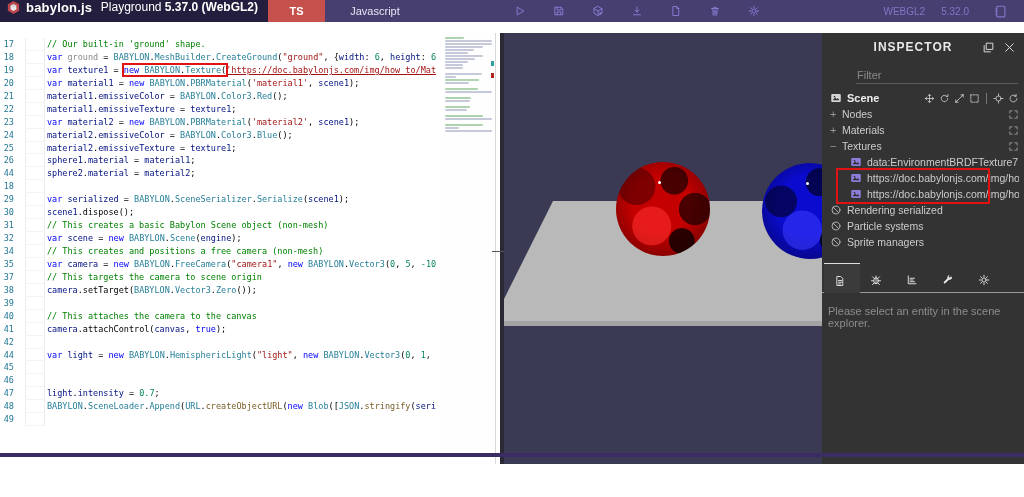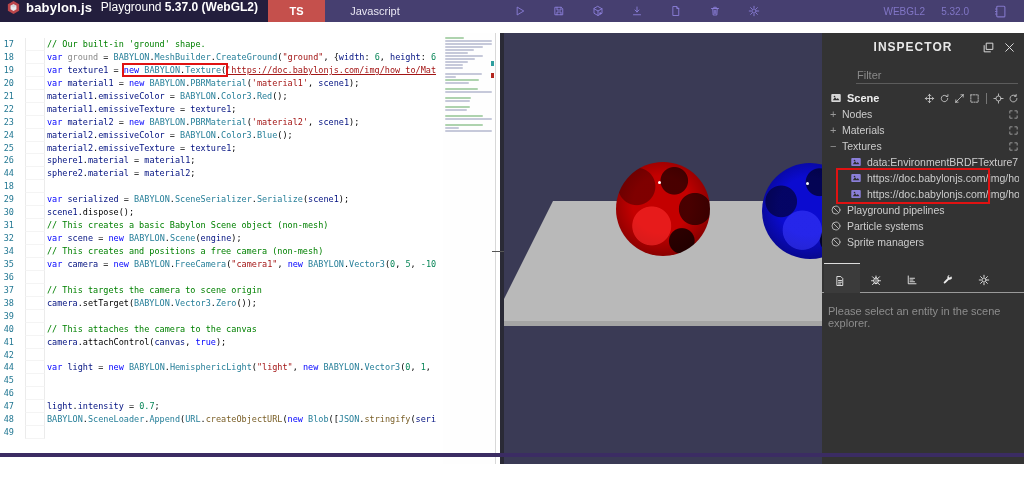--- a/index.html
+++ b/index.html
@@ -204,21 +204,20 @@
           <div class="line"><span class="ln">25</span><span class="fold"></span><span class="code"><span class="tok-i">material2</span><span class="tok-p">.</span><span class="tok-i">emissiveTexture</span><span class="tok-p"> = </span><span class="tok-i">texture1</span><span class="tok-p">;</span></span></div>
           <div class="line"><span class="ln">26</span><span class="fold"></span><span class="code"><span class="tok-i">sphere1</span><span class="tok-p">.</span><span class="tok-i">material</span><span class="tok-p"> = </span><span class="tok-i">material1</span><span class="tok-p">;</span></span></div>
           <div class="line"><span class="ln">44</span><span class="fold"></span><span class="code"><span class="tok-i">sphere2</span><span class="tok-p">.</span><span class="tok-i">material</span><span class="tok-p"> = </span><span class="tok-i">material2</span><span class="tok-p">;</span></span></div>
           <div class="line"><span class="ln">18</span><span class="fold"></span><span class="code"></span></div>
           <div class="line"><span class="ln">29</span><span class="fold"></span><span class="code"><span class="tok-k">var</span><span class="tok-p"> </span><span class="tok-i">serialized</span><span class="tok-p"> = </span><span class="tok-t">BABYLON</span><span class="tok-p">.</span><span class="tok-t">SceneSerializer</span><span class="tok-p">.</span><span class="tok-t">Serialize</span><span class="tok-p">(</span><span class="tok-i">scene1</span><span class="tok-p">);</span></span></div>
           <div class="line"><span class="ln">30</span><span class="fold"></span><span class="code"><span class="tok-i">scene1</span><span class="tok-p">.dispose();</span></span></div>
           <div class="line"><span class="ln">31</span><span class="fold"></span><span class="code"><span class="tok-c">// This creates a basic Babylon Scene object (non-mesh)</span></span></div>
           <div class="line"><span class="ln">32</span><span class="fold"></span><span class="code"><span class="tok-k">var</span><span class="tok-p"> </span><span class="tok-i">scene</span><span class="tok-p"> = </span><span class="tok-k">new</span><span class="tok-p"> </span><span class="tok-t">BABYLON</span><span class="tok-p">.</span><span class="tok-t">Scene</span><span class="tok-p">(</span><span class="tok-i">engine</span><span class="tok-p">);</span></span></div>
           <div class="line"><span class="ln">34</span><span class="fold"></span><span class="code"><span class="tok-c">// This creates and positions a free camera (non-mesh)</span></span></div>
           <div class="line"><span class="ln">35</span><span class="fold"></span><span class="code"><span class="tok-k">var</span><span class="tok-p"> </span><span class="tok-i">camera</span><span class="tok-p"> = </span><span class="tok-k">new</span><span class="tok-p"> </span><span class="tok-t">BABYLON</span><span class="tok-p">.</span><span class="tok-t">FreeCamera</span><span class="tok-p">(</span><span class="tok-s">"camera1"</span><span class="tok-p">, </span><span class="tok-k">new</span><span class="tok-p"> </span><span class="tok-t">BABYLON</span><span class="tok-p">.</span><span class="tok-t">Vector3</span><span class="tok-p">(</span><span class="tok-n">0</span><span class="tok-p">, </span><span class="tok-n">5</span><span class="tok-p">, </span><span class="tok-n">-10</span></span></div>
-          <div class="line"><span class="ln">36</span><span class="fold"></span><span class="code"></span></div>
           <div class="line"><span class="ln">37</span><span class="fold"></span><span class="code"><span class="tok-c">// This targets the camera to scene origin</span></span></div>
           <div class="line"><span class="ln">38</span><span class="fold"></span><span class="code"><span class="tok-i">camera</span><span class="tok-p">.setTarget(</span><span class="tok-t">BABYLON</span><span class="tok-p">.</span><span class="tok-t">Vector3</span><span class="tok-p">.</span><span class="tok-t">Zero</span><span class="tok-p">());</span></span></div>
           <div class="line"><span class="ln">39</span><span class="fold"></span><span class="code"></span></div>
           <div class="line"><span class="ln">40</span><span class="fold"></span><span class="code"><span class="tok-c">// This attaches the camera to the canvas</span></span></div>
           <div class="line"><span class="ln">41</span><span class="fold"></span><span class="code"><span class="tok-i">camera</span><span class="tok-p">.attachControl(</span><span class="tok-i">canvas</span><span class="tok-p">, </span><span class="tok-k">true</span><span class="tok-p">);</span></span></div>
           <div class="line"><span class="ln">42</span><span class="fold"></span><span class="code"></span></div>
           <div class="line"><span class="ln">44</span><span class="fold"></span><span class="code"><span class="tok-k">var</span><span class="tok-p"> </span><span class="tok-i">light</span><span class="tok-p"> = </span><span class="tok-k">new</span><span class="tok-p"> </span><span class="tok-t">BABYLON</span><span class="tok-p">.</span><span class="tok-t">HemisphericLight</span><span class="tok-p">(</span><span class="tok-s">"light"</span><span class="tok-p">, </span><span class="tok-k">new</span><span class="tok-p"> </span><span class="tok-t">BABYLON</span><span class="tok-p">.</span><span class="tok-t">Vector3</span><span class="tok-p">(</span><span class="tok-n">0</span><span class="tok-p">, </span><span class="tok-n">1</span><span class="tok-p">,</span></span></div>
           <div class="line"><span class="ln">45</span><span class="fold"></span><span class="code"></span></div>
           <div class="line"><span class="ln">46</span><span class="fold"></span></div>
           <div class="line"><span class="ln">47</span><span class="fold"></span><span class="code"><span class="tok-i">light</span><span class="tok-p">.</span><span class="tok-i">intensity</span><span class="tok-p"> = </span><span class="tok-n">0.7</span><span class="tok-p">;</span></span></div>
@@ -397,21 +396,21 @@
             </span>
             <span class="lbl">https://doc.babylonjs.com/img/ho...</span>
           </div>
           <div class="irow empty">
             <span class="row-icon noentry-icon">
               <svg viewBox="0 0 24 24" fill="none" stroke="currentColor" stroke-width="1.8" stroke-linecap="round" stroke-linejoin="round">
                 <circle cx="12" cy="12" r="8"></circle>
                 <path d="M6.5 6.5l11 11"></path>
               </svg>
             </span>
-            <span class="lbl">Playground pipelines</span>
+            <span class="lbl">Rendering serialized</span>
           </div>
           <div class="irow empty">
             <span class="row-icon noentry-icon">
               <svg viewBox="0 0 24 24" fill="none" stroke="currentColor" stroke-width="1.8" stroke-linecap="round" stroke-linejoin="round">
                 <circle cx="12" cy="12" r="8"></circle>
                 <path d="M6.5 6.5l11 11"></path>
               </svg>
             </span>
             <span class="lbl">Particle systems</span>
           </div>

